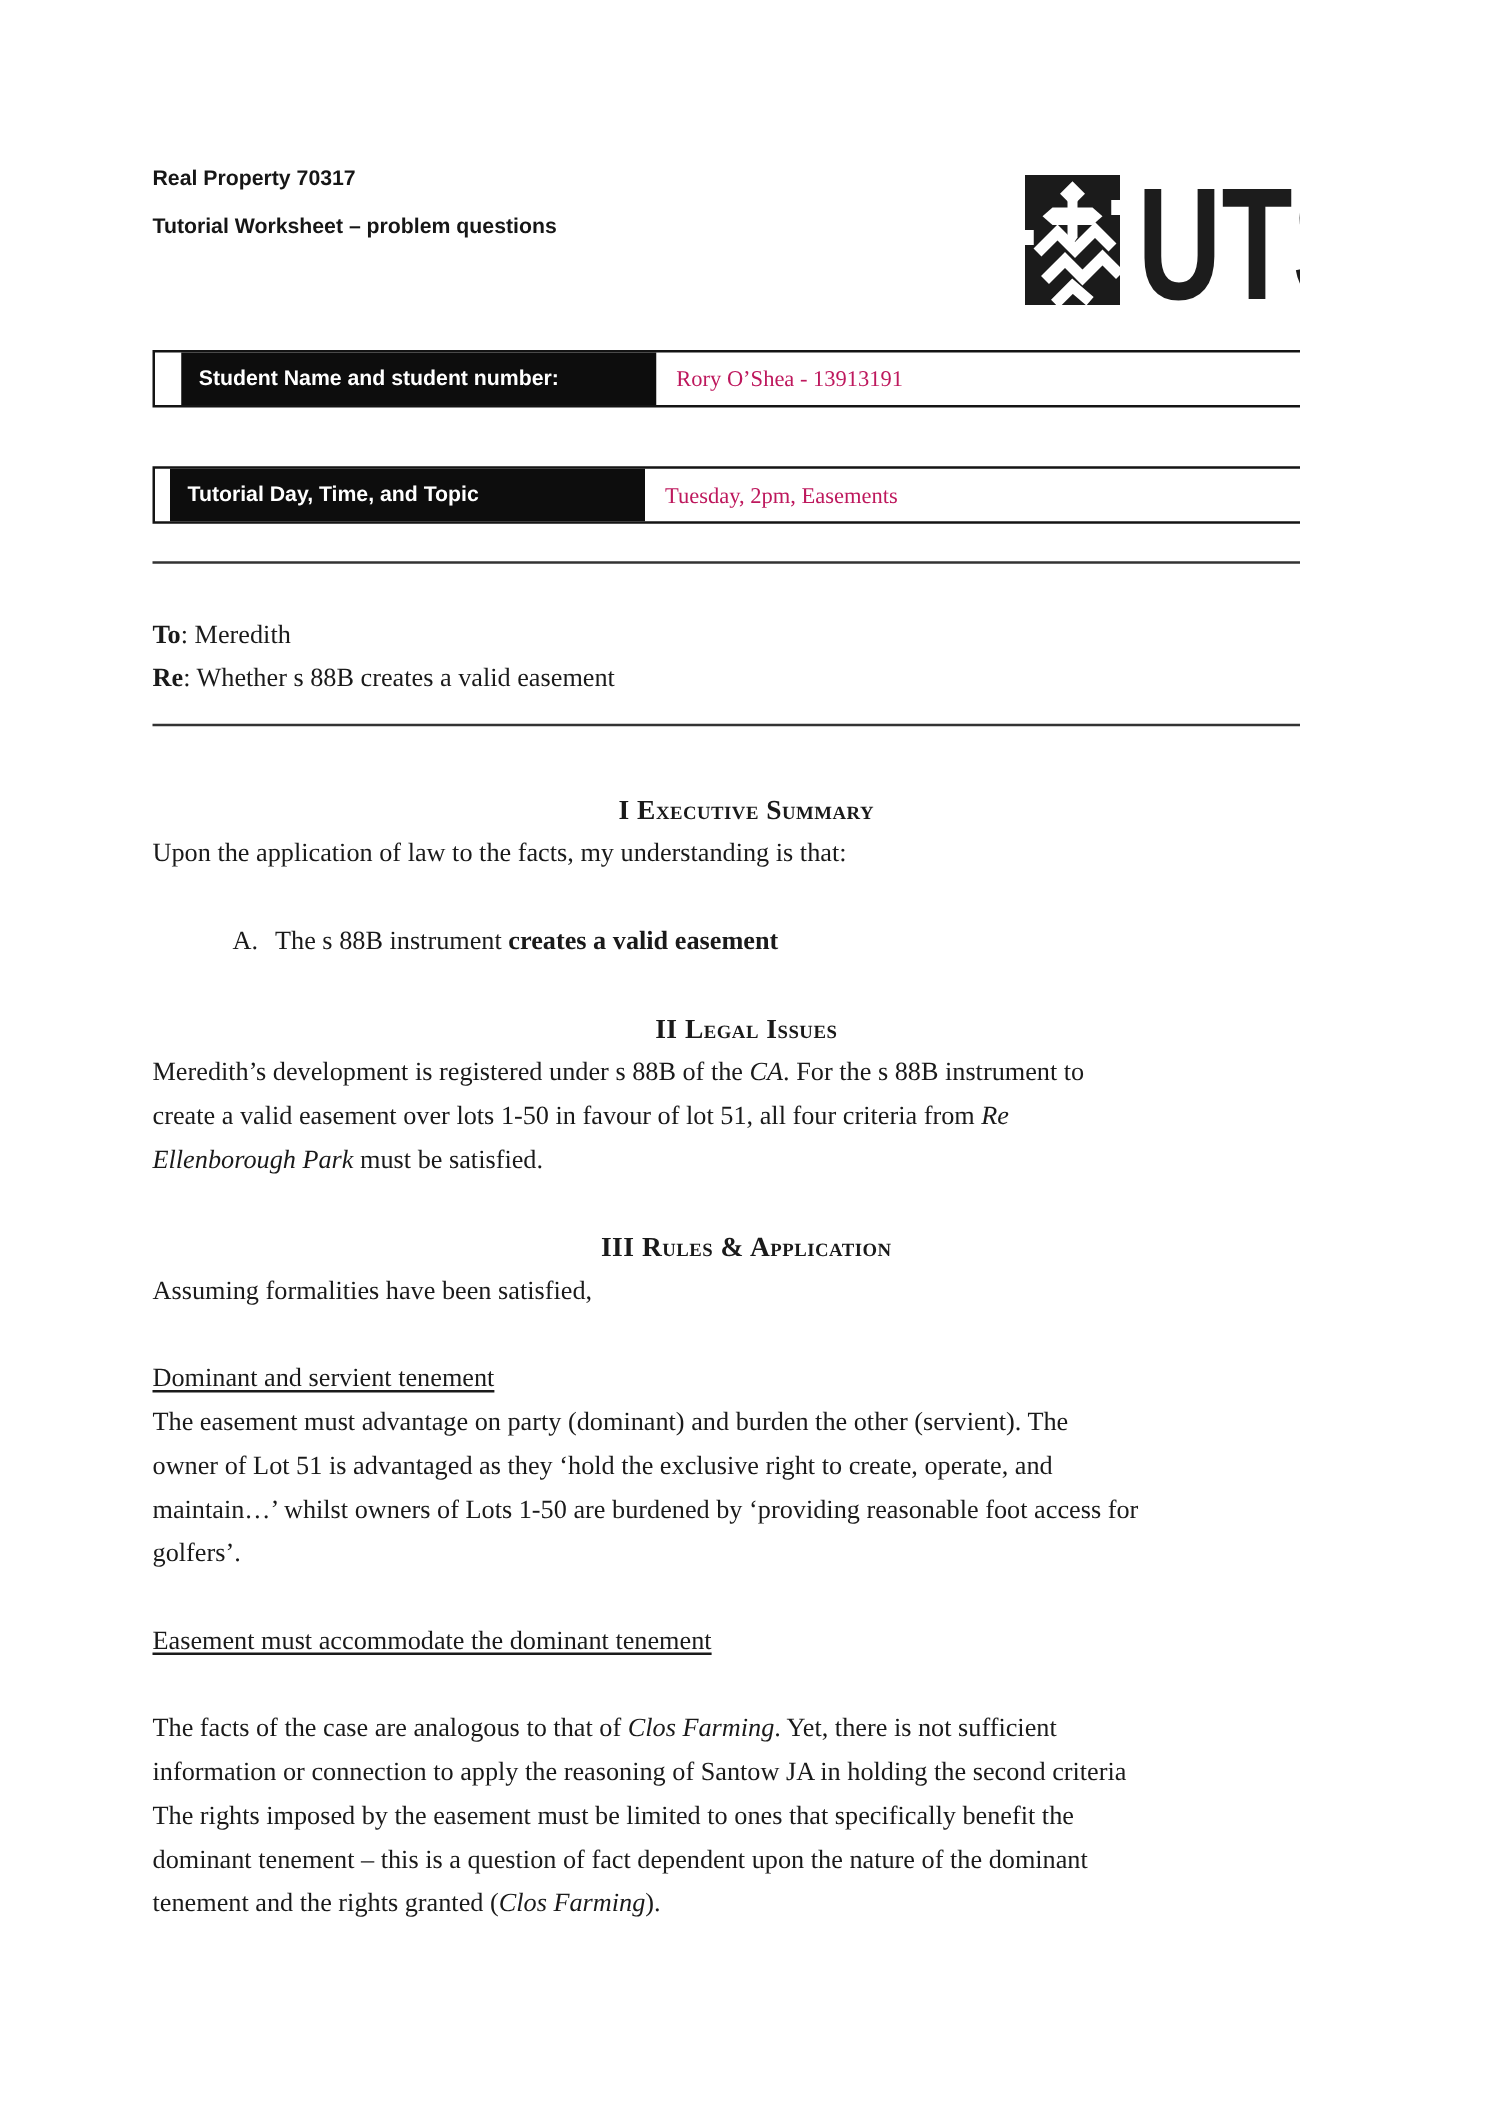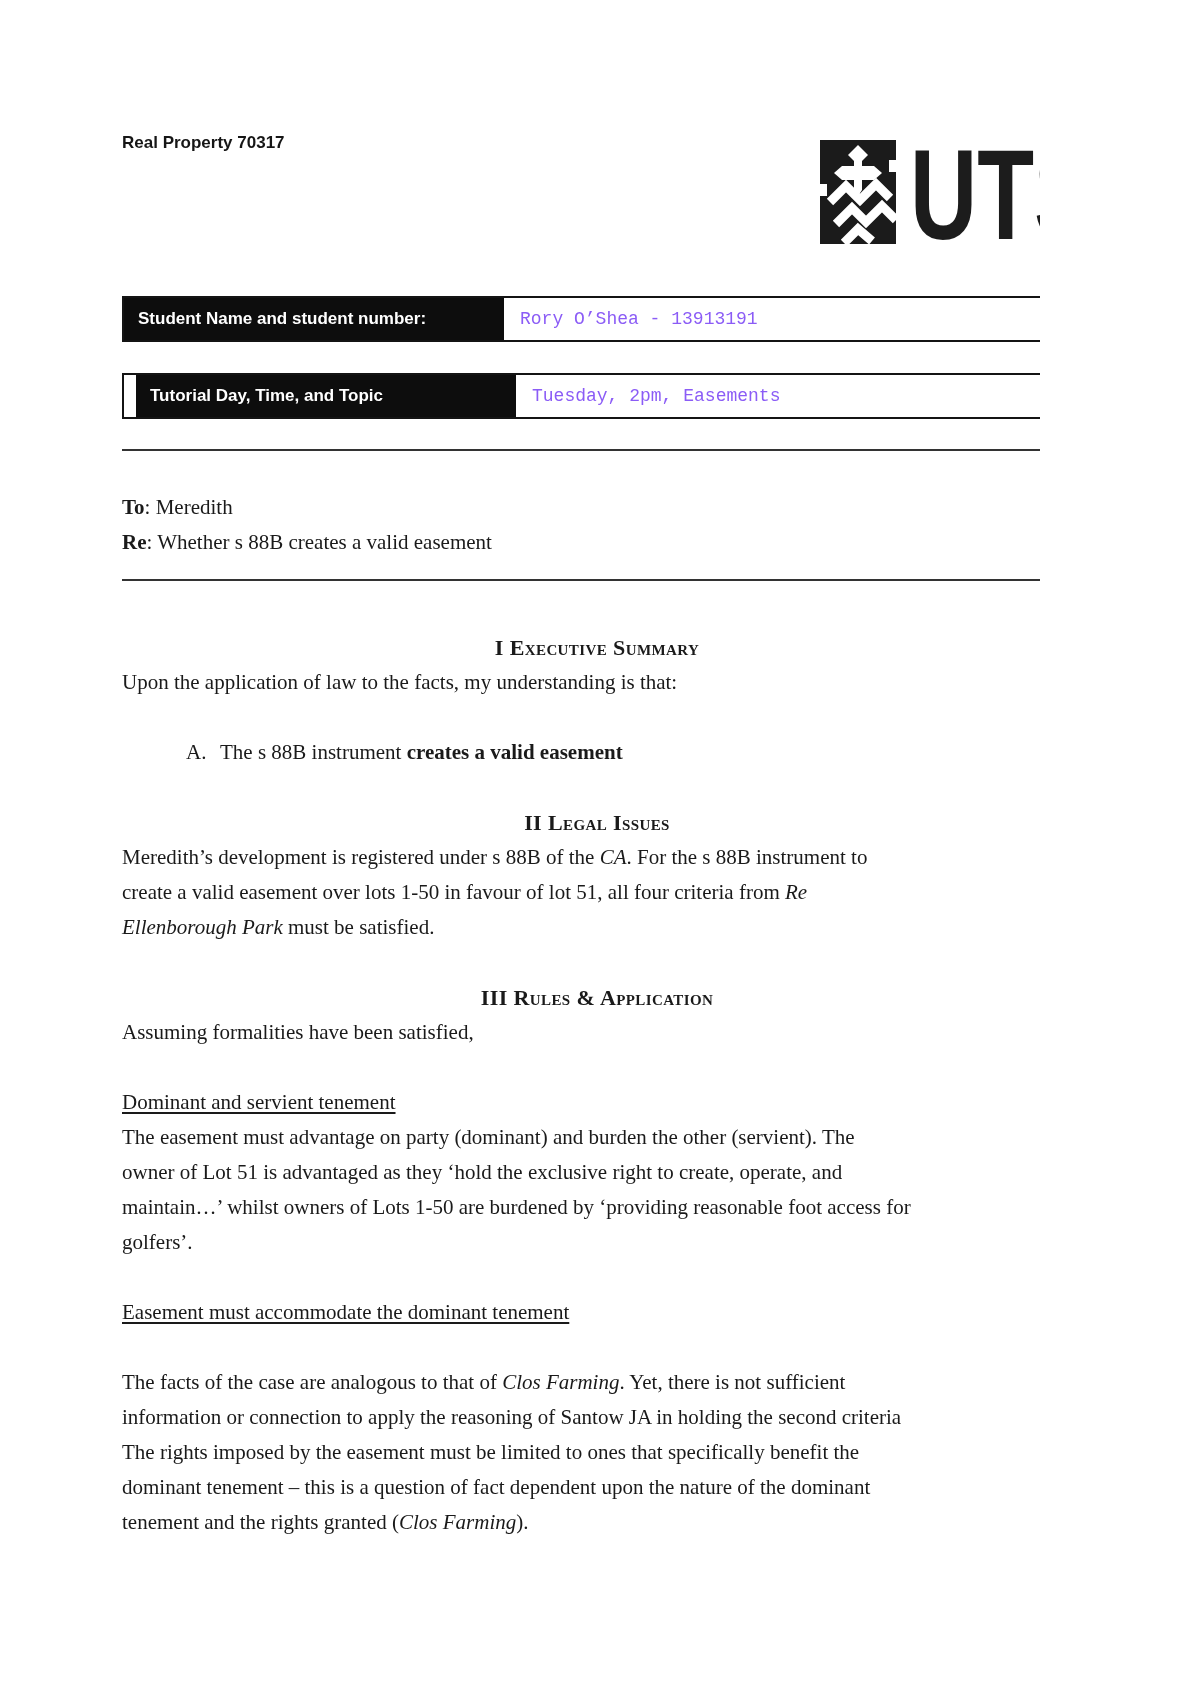--- a/index.html
+++ b/index.html
@@ -22,30 +22,30 @@
 
   
   .logo { position:absolute; left:820px; top:140px; width:280px; height:106px; }
   .logo svg { display:block; }
 
   
   .info-row {
     position:absolute; left:122px; width:940px; height:46px;
     border:2px solid #141414; background:#fff; display:flex;
   }
-  .info-row.r1 { top:296px; }
+  .info-row.r1 { top:280px;padding-left:21px; }
   .info-row.r2 { top:373px;padding-left:12px; }
   .info-lbl {
     width:380px; background:#0d0d0d; color:#ffffff;
     font-family:"Liberation Sans", sans-serif; font-weight:bold; font-size:17px;
     display:flex; align-items:center; padding-left:14px; flex:none;
   }
   .info-val {
     flex:1; display:flex; align-items:center; padding-left:16px;
-    font-family:Liberation Mono, monospace; font-size:18px; color:#8b5cf6;
+    font-family:Liberation Serif, serif; font-size:18px; color:#be185d;
   }
 
   
   .rule { position:absolute; left:122px; width:944px; height:2px; background:#333333; }
   .rule.t { top:449px; }
   .rule.m { top:579px; }
 
   
   .memo { position:absolute; left:122px; top:490px; font-size:21px; line-height:35px; }
   .memo b { font-weight:bold; }
@@ -63,20 +63,21 @@
   .it { font-style:italic; }
   .bd { font-weight:bold; }
 </style>
 </head>
 <body>
 
 <div class="page">
 
   <div class="hdr">
     <div class="hdr-line">Real Property 70317</div>
+    <div class="hdr-line">Tutorial Worksheet – problem questions</div>
   </div>
 
   <div class="logo">
     <svg width="280" height="106" viewBox="0 0 280 106">
       <g>
         <rect x="0" y="0" width="76" height="104" fill="#1b1b1b"></rect>
         <path d="M38 5 L48 15 L38 25 L28 15 Z" fill="#ffffff"></path>
         <path d="M14 33 L22 26 L54 26 L62 33 L54 40 L22 40 Z" fill="#ffffff"></path>
         <path d="M34 18 L42 18 L42 50 L38 56 L34 50 Z" fill="#ffffff"></path>
         <path d="M10 62 L26 46 L40 60 L56 44 L70 58" stroke="#ffffff" stroke-width="9" fill="none"></path>

